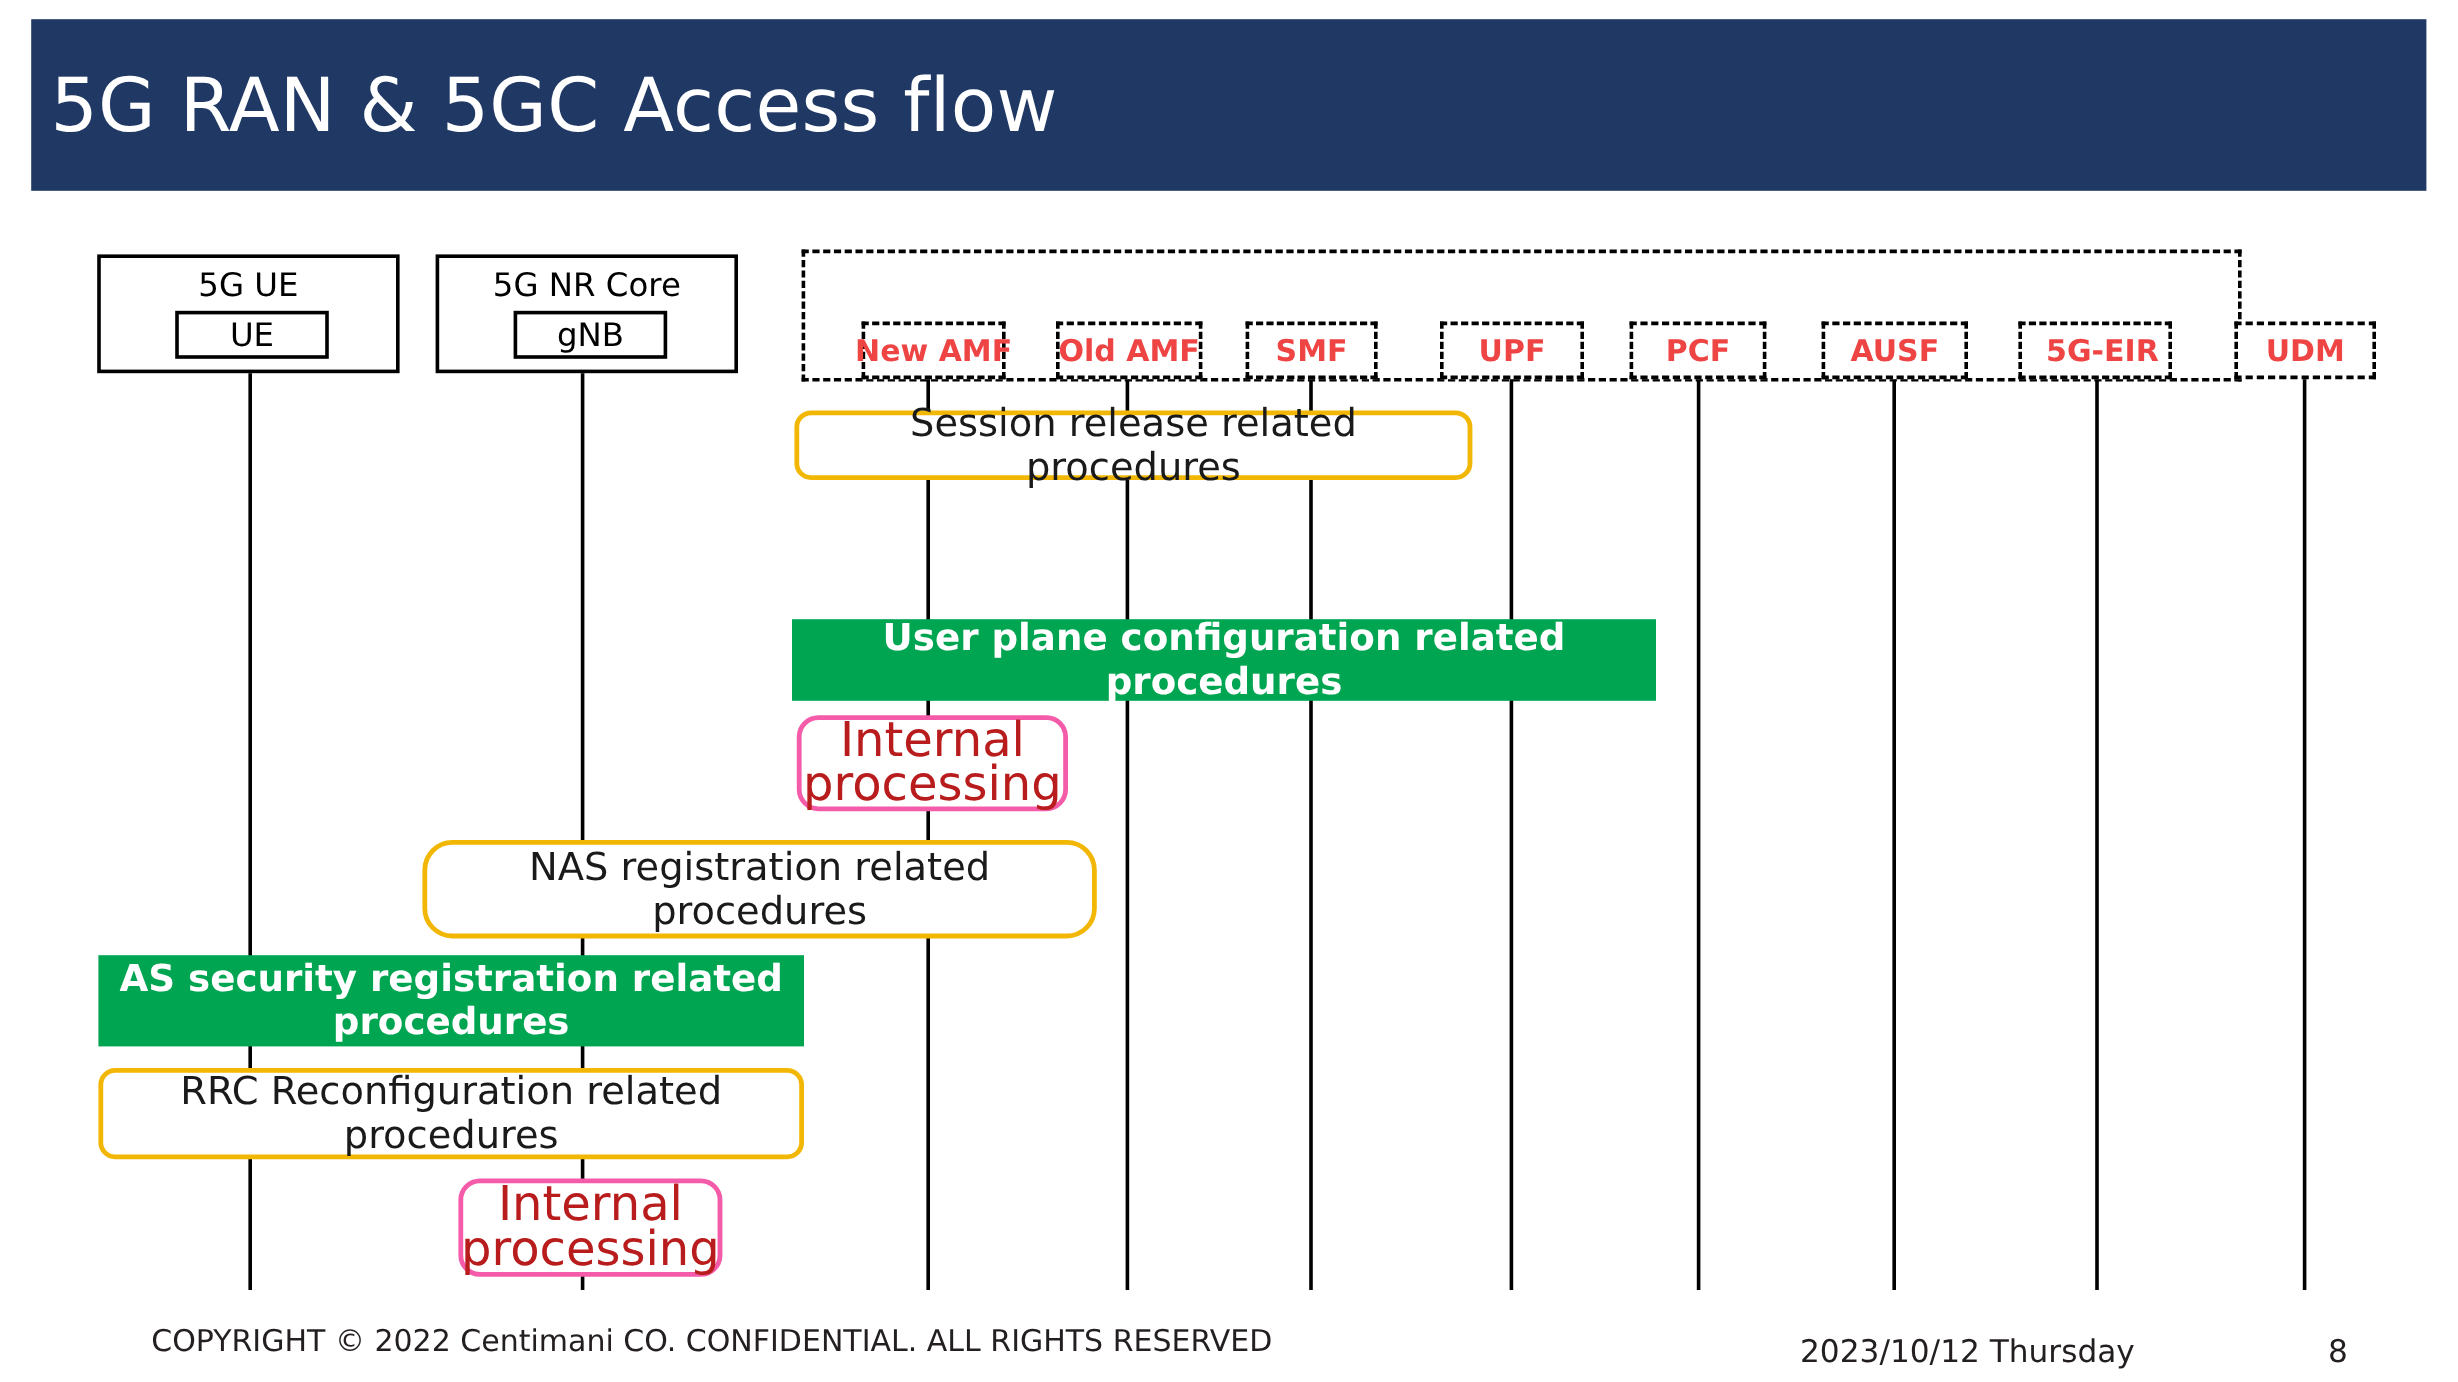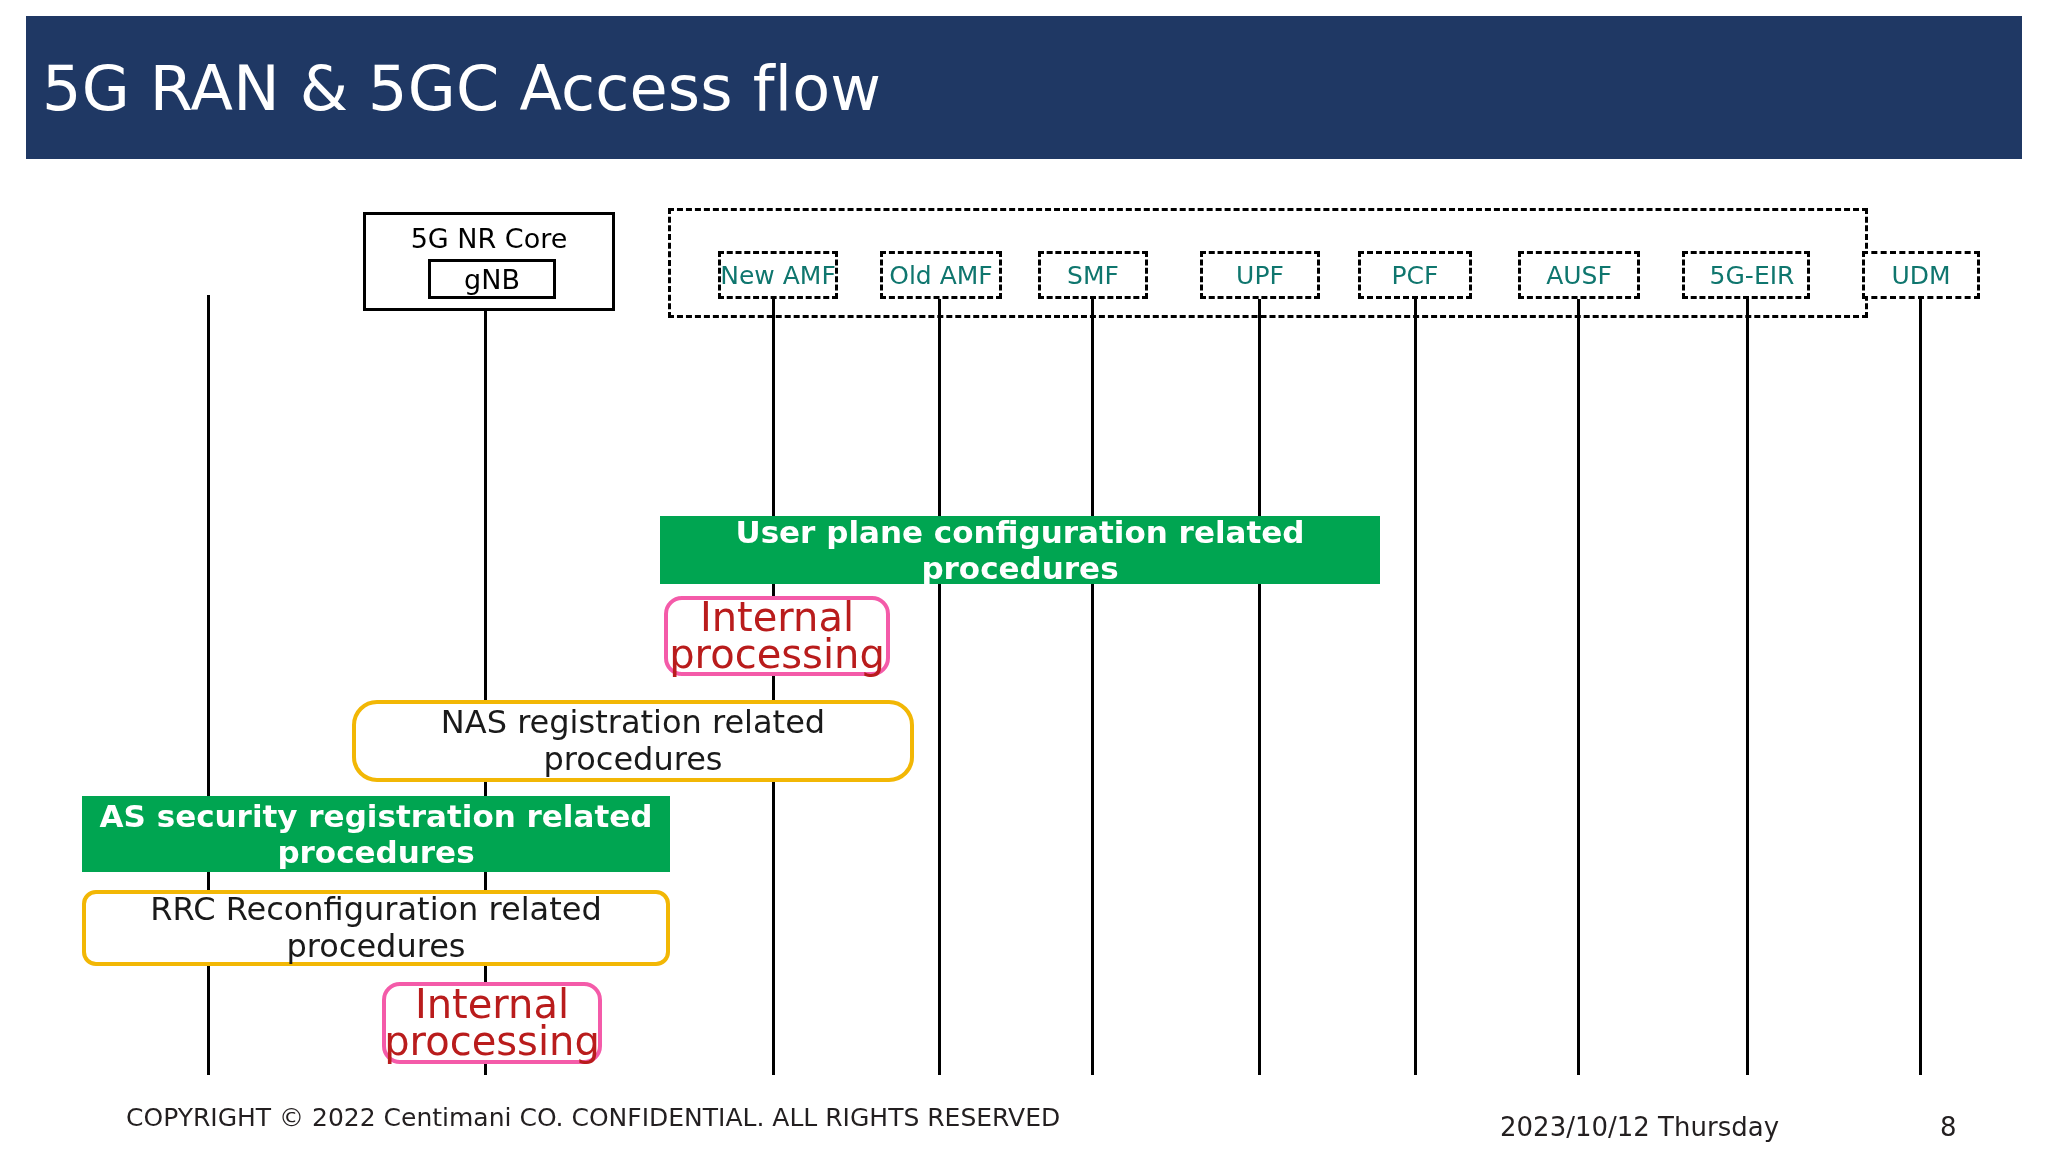--- a/index.html
+++ b/index.html
@@ -97,31 +97,32 @@
     left: 0;
     right: 0;
     top: 222px;
     text-align: center;
     font-size: 26px;
     color: #000000;
     white-space: nowrap;
   }
   .nf-box {
     position: absolute;
-    top: 251px;
+    top: 268px;
     height: 48px;
     border: 3px dashed #000000;
     box-sizing: border-box;
     background: #ffffff;
     display: flex;
     align-items: center;
     justify-content: center;
     font-size: 25px;
-    color: #0f766e;
-    white-space: nowrap;
+    color: #ef4444;
+    white-space: nowrap;
+    font-weight: bold;
   }
 
   
   .proc {
     position: absolute;
     box-sizing: border-box;
     display: flex;
     align-items: center;
     justify-content: center;
     text-align: center;
@@ -192,37 +193,44 @@
   <div class="lifeline" style="left:484px;"></div>
   <div class="lifeline" style="left:772px;"></div>
   <div class="lifeline" style="left:938px;"></div>
   <div class="lifeline" style="left:1091px;"></div>
   <div class="lifeline" style="left:1258px;"></div>
   <div class="lifeline" style="left:1414px;"></div>
   <div class="lifeline" style="left:1577px;"></div>
   <div class="lifeline" style="left:1746px;"></div>
   <div class="lifeline" style="left:1919px;"></div>
 
+  <div class="actor-box" style="left:81px; top:212px; width:252px; height:99px;">
+    <div class="actor-title">5G  UE</div>
+    <div class="actor-inner" style="left:62px; top:44px; width:128px; height:40px;">UE</div>
+  </div>
 
   <div class="actor-box" style="left:363px; top:212px; width:252px; height:99px;">
     <div class="actor-title">5G NR Core</div>
     <div class="actor-inner" style="left:62px; top:44px; width:128px; height:40px;">gNB</div>
   </div>
 
   <div id="core-nw"></div>
 
   <div class="nf-box" style="left:718px;  width:120px;">New AMF</div>
   <div class="nf-box" style="left:880px;  width:122px;">Old AMF</div>
   <div class="nf-box" style="left:1038px; width:110px;">SMF</div>
   <div class="nf-box" style="left:1200px; width:120px;">UPF</div>
   <div class="nf-box" style="left:1358px; width:114px;">PCF</div>
   <div class="nf-box" style="left:1518px; width:122px;">AUSF</div>
   <div class="nf-box" style="left:1682px; width:128px;padding-left:12px;">5G-EIR</div>
   <div class="nf-box" style="left:1862px; width:118px;">UDM</div>
 
+  <div class="proc proc-yellow" style="left:662px; top:342px; width:565px; height:58px;">
+    <span>Session release related procedures</span>
+  </div>
 
 
   <div class="proc proc-green" style="left:660px; top:516px; width:720px; height:68px;">
     <span>User plane configuration related procedures</span>
   </div>
 
   <div class="proc proc-pink" style="left:664px; top:596px; width:226px; height:80px;">
     <span>Internal processing</span>
   </div>
 

